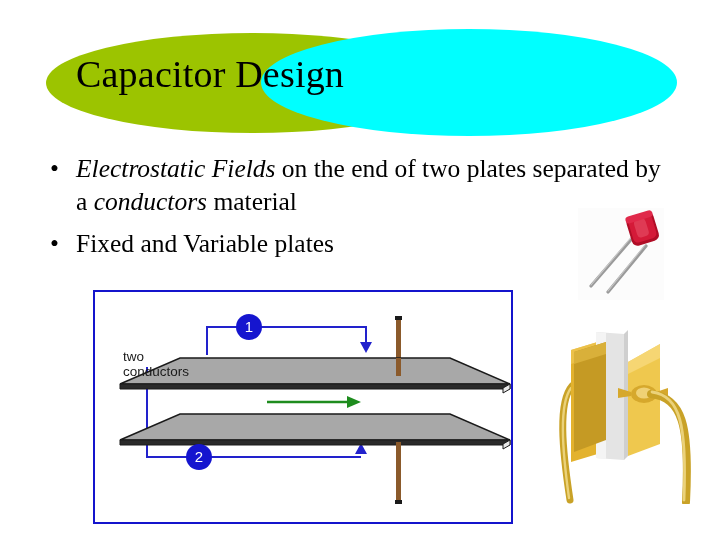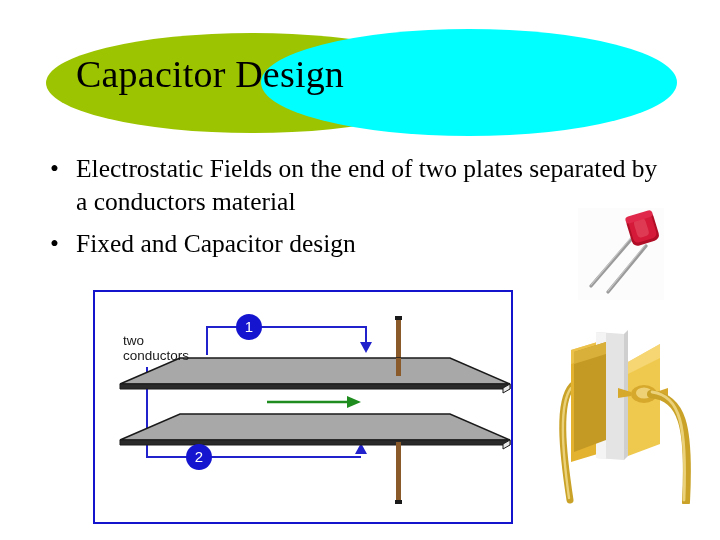--- a/index.html
+++ b/index.html
@@ -78,20 +78,21 @@
     margin-top: 9px;
   }
   .bullet-dot {
     position: absolute;
     left: 6px;
     top: 0px;
     font-size: 25.5px;
     line-height: 33px;
   }
   .em-italic {
+    font-style: italic;
   }
 
   
   #diagram-box {
     position: absolute;
     left: 93px;
     top: 290px;
     width: 420px;
     height: 234px;
     border: 2px solid #1414CC;
@@ -106,21 +107,21 @@
   .diag-label {
     position: absolute;
     font-family: "Liberation Sans", sans-serif;
     font-size: 13.5px;
     line-height: 15px;
     color: #1a1a1a;
     white-space: pre;
   }
   #label-two-conductors {
     left: 28px;
-    top: 41px;
+    top: 57px;
   }
   #label-separated {
     left: 79px;
     top: 89px;
   }
   .circle-num {
     position: absolute;
     width: 26px;
     height: 26px;
     border-radius: 50%;
@@ -164,21 +165,21 @@
   </div>
 
   <div id="bullets">
 
     <div class="bullet-row">
       <span class="bullet-dot">•</span>
       <span class="em-italic">Electrostatic Fields</span><span> on the end of two plates separated by a </span><span class="em-italic">conductors</span><span> material</span>
     </div>
 
     <div class="bullet-row">
-      <span class="bullet-dot">•</span><span>Fixed and Capacitor design</span>
+      <span class="bullet-dot">•</span><span>Fixed and Variable plates</span>
     </div>
 
   </div>
 
   <div id="diagram-box">
 
     <svg id="diagram-svg" width="416" height="230" viewBox="0 0 416 230">
 
       <g stroke="#2222CC" stroke-width="2" fill="none">
         <path d="M 112 63 L 112 35 L 271 35 L 271 52"></path>

